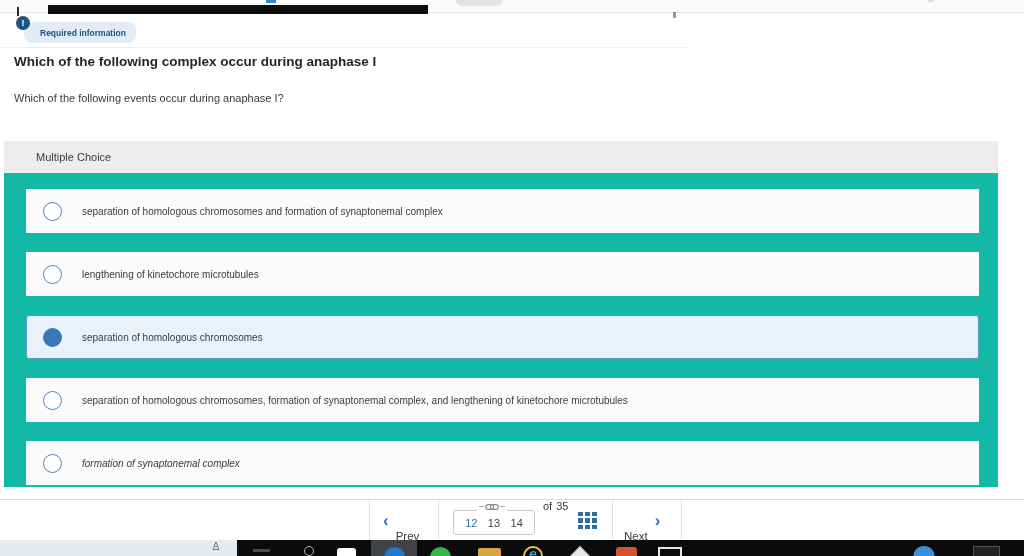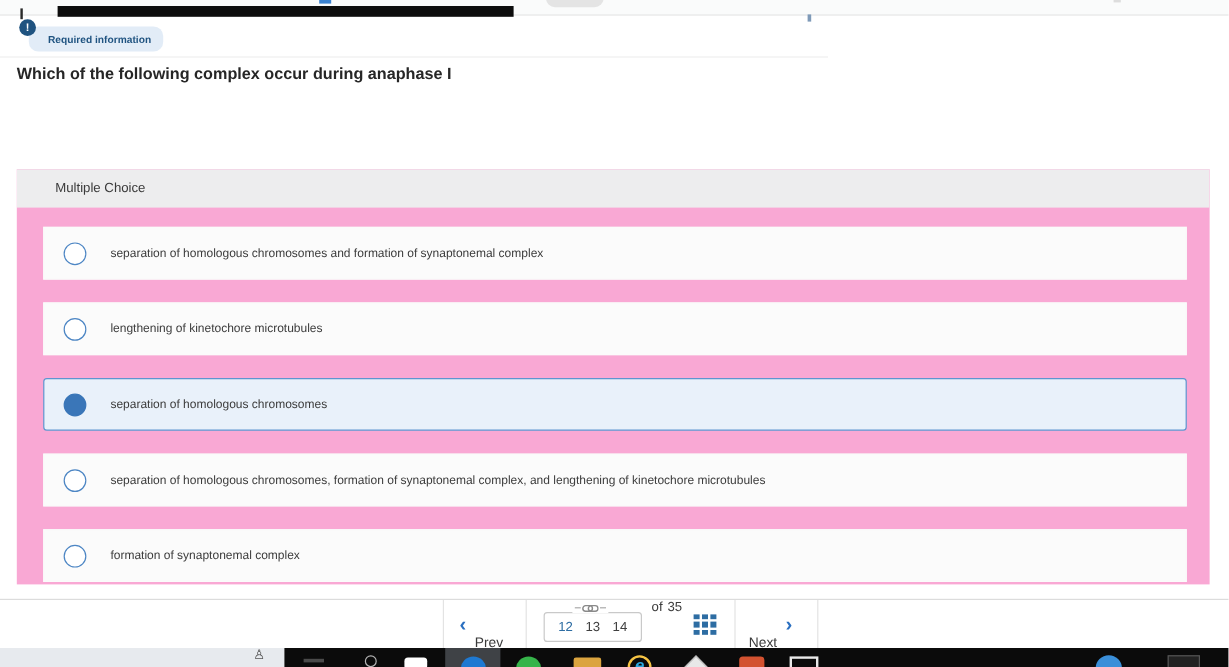--- a/index.html
+++ b/index.html
@@ -28,22 +28,22 @@
                 display:flex; align-items:center; padding-left:16px; white-space:nowrap; }
 
   .header-rule { position:absolute; left:0; top:47px; width:690px; height:1px; background:#efefef; }
 
   .question-title { position:absolute; left:14px; top:54px; width:660px;
                     font-size:13.5px; font-weight:bold; color:#262626; }
   .question-text { position:absolute; left:14px; top:92px; width:660px;
                    font-size:11px; color:#3a3a3a; }
 
   
-  .options-panel { position:absolute; left:14px; top:141px; width:994px; height:346px;
-                   background:#f9a8d4; overflow:hidden;text-align:right; }
+  .options-panel { position:absolute; left:4px; top:141px; width:994px; height:346px;
+                   background:#14b8a6; overflow:hidden;text-align:right; }
   .panel-header { position:absolute; left:0; top:0; width:994px; height:32px; background:#ededee; }
   .panel-header-label { position:absolute; left:32px; top:10px; font-size:11px; color:#3a3a3a; }
 
   .option { position:absolute; left:22px; width:953px; height:44px; background:#fbfbfb;
             display:flex; align-items:center; cursor:pointer; border:1px solid #fbfbfb; }
   .option.selected { background:#e9f1fa; border:1.5px solid #5e95cf; border-radius:3px; }
   .radio { width:19px; height:19px; border-radius:50%; border:1.5px solid #4d86c4;
            background:#fff; margin-left:16px; flex:none; }
   .option.selected .radio { background:#3a76b8; border-color:#3a76b8; }
   .option-label { margin-left:20px; font-size:10px; color:#3c3c3c; }
@@ -110,20 +110,21 @@
   <div class="blue-tick"></div>
 
   <div class="required-badge">
     <div class="badge-circle">!</div>
     <div class="badge-pill">Required information</div>
   </div>
 
   <div class="header-rule"></div>
 
   <div class="question-title">Which of the following complex occur during anaphase I</div>
+  <div class="question-text">Which of the following events occur during anaphase I?</div>
 
   <div class="options-panel">
     <div class="panel-header">
       <div class="panel-header-label">Multiple Choice</div>
     </div>
 
     <div class="option" style="top:111px;">
       <div class="radio"></div>
       <div class="option-label">lengthening of kinetochore microtubules</div>
     </div>
@@ -136,21 +137,21 @@
     <div class="option" style="top:237px;">
       <div class="radio"></div>
       <div class="option-label">separation of homologous chromosomes, formation of synaptonemal complex, and lengthening of kinetochore microtubules</div>
     </div>
 
     <div class="option selected" style="top:174px;">
       <div class="radio"></div>
       <div class="option-label">separation of homologous chromosomes</div>
     </div>
 
-    <div class="option" style="top:300px;">
+    <div class="option" style="top:300px;font-style:italic;">
       <div class="radio"></div>
       <div class="option-label">formation of synaptonemal complex</div>
     </div>
   </div>
 
   <div class="footer-nav">
     <div class="nav-divider" style="left:369px;"></div>
     <div class="nav-divider" style="left:438px;"></div>
     <div class="nav-divider" style="left:612px;"></div>
     <div class="nav-divider" style="left:681px;"></div>

